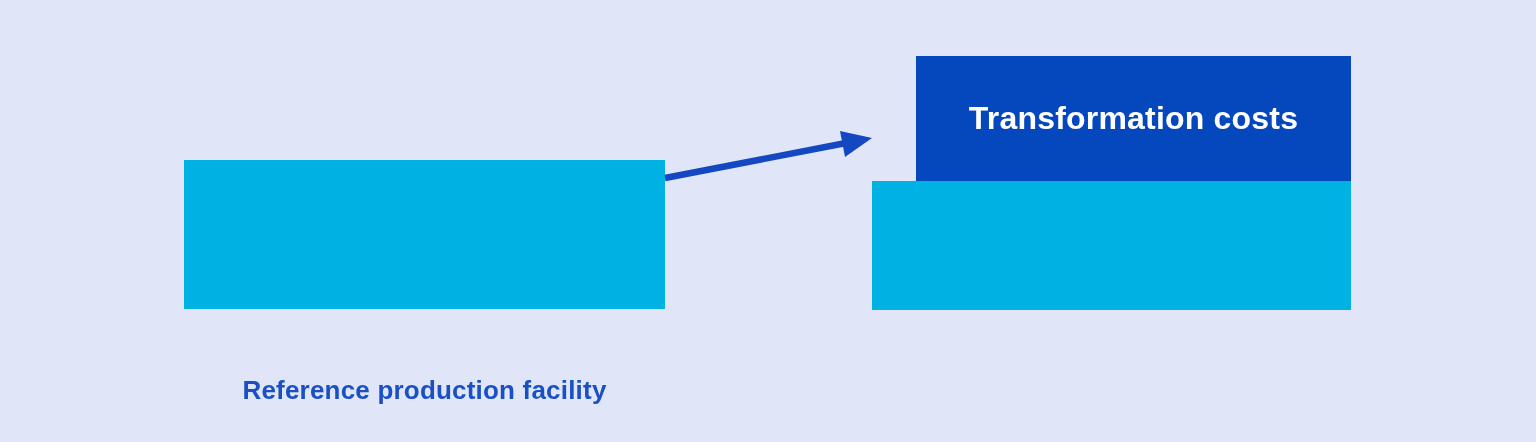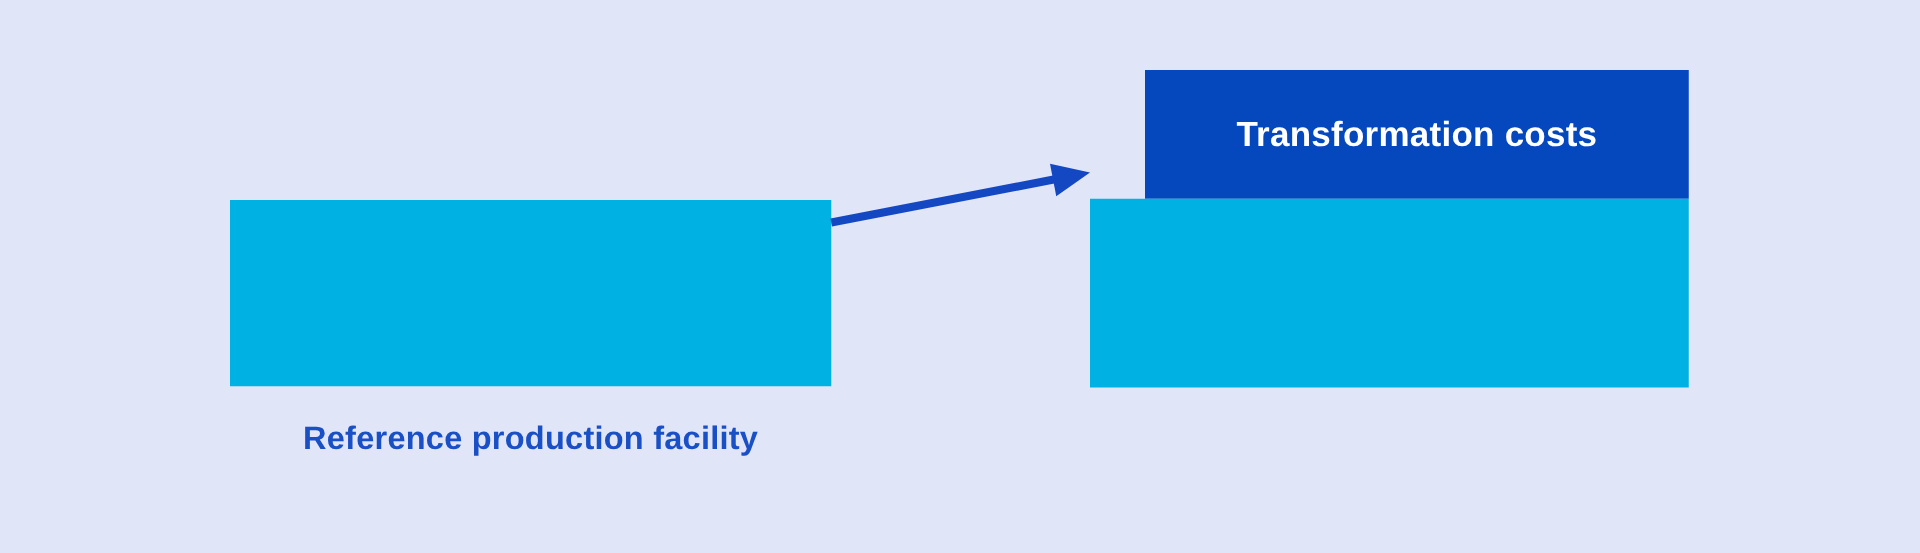--- a/index.html
+++ b/index.html
@@ -30,43 +30,44 @@
     background: var(--bar_cyan);
   }
   .bar-right {
     position: absolute;
     left: 872px; top: 56px;
     width: 479px; height: 254px;
     display: flex;
     flex-direction: column;
   }
   .seg-transformation {
-    height: 103px;
+    height: 125px;
     background: var(--transformation_blue);
     display: flex;
     align-items: center;
     justify-content: center;
     color: var(--transformation_text);
-    font-size: 28px;
+    font-size: 32px;
     font-weight: bold;
     letter-spacing: 0.2px;
     margin-left: 44px;
   }
   .seg-base {
     flex: 1;
     background: var(--bar_cyan);
   }
   .bar-label {
     position: absolute;
     color: var(--label_blue);
     font-size: 26px;
     font-weight: bold;
     text-align: center;
     line-height: 39px;
     letter-spacing: 0.2px;
+    margin-top: 40px;
   }
   .label-left {
     left: 134px; top: 331px;
     width: 581px;
   }
   .label-right {
     left: 852px; top: 331px;
     width: 519px;
   }
   .arrow-svg {

